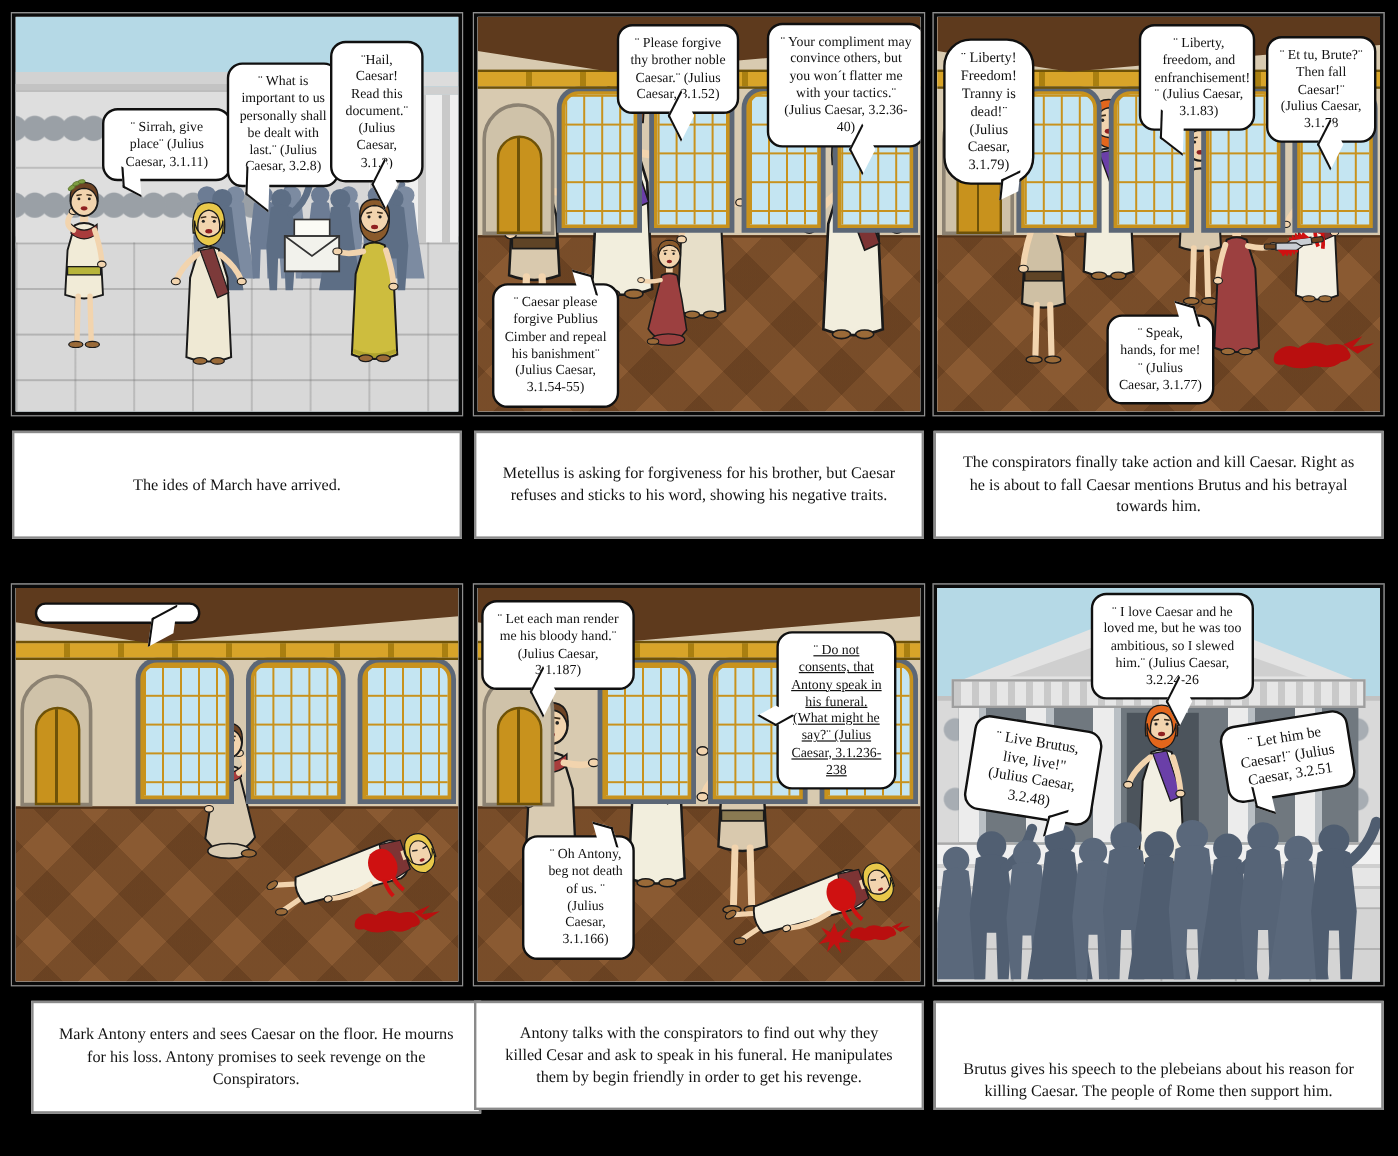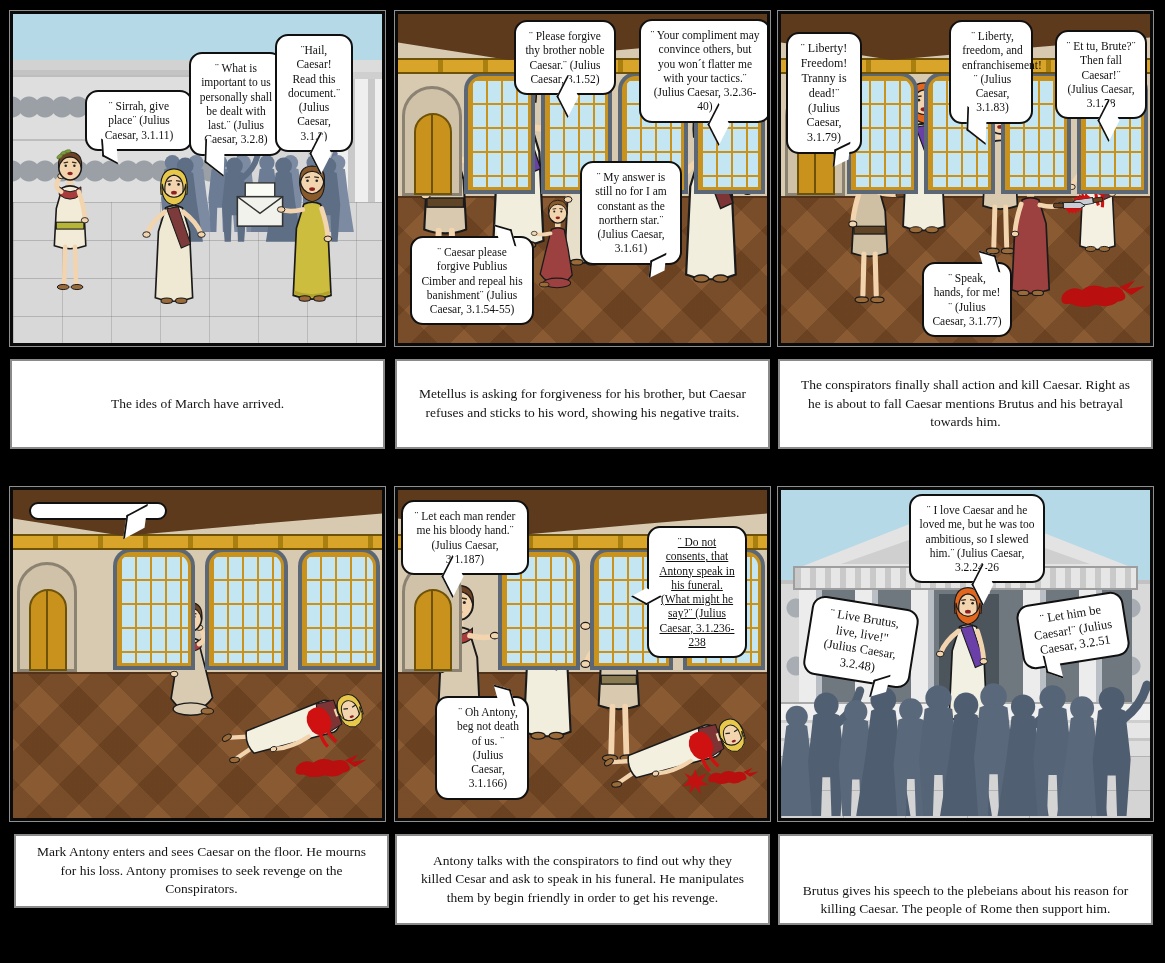--- a/index.html
+++ b/index.html
@@ -341,25 +341,21 @@
         </g>
       </svg>
     <div class="bubble" style="left:116px;top:6px;width:102px;">
       <span>¨ Please forgive thy brother noble Caesar.¨ (Julius Caesar, 3.1.52)</span>
       <span class="tail tail-lg" style="bottom:-15px;left:40px;transform:rotate(45deg) skew(18deg,18deg);"></span>
     </div>
     <div class="bubble" style="left:226px;top:5px;width:132px;margin-left:15px;">
       <span>¨ Your compliment may convince others, but  you won´t flatter me with your tactics.¨ (Julius Caesar, 3.2.36-40)</span>
       <span class="tail tail-lg" style="bottom:-15px;left:66px;transform:rotate(45deg) skew(18deg,18deg);"></span>
     </div>
-    <div class="bubble" style="left:182px;top:147px;width:102px;">
-      <span>¨ My answer is still no for I am constant as the northern star.¨ (Julius Caesar, 3.1.61)</span>
-      <span class="tail" style="bottom:-11px;right:14px;transform:rotate(80deg) skew(16deg,16deg);"></span>
-    </div>
-    <div class="bubble" style="left:12px;top:222px;width:124px;">
+    <div class="bubble" style="left:12px;top:222px;width:106px;">
       <span>¨ Caesar please forgive Publius Cimber and repeal his banishment¨ (Julius Caesar, 3.1.54-55)</span>
       <span class="tail" style="top:-11px;right:18px;transform:rotate(180deg) skew(16deg,16deg);"></span>
     </div>
   </div>
 
   <div class="cell hall" style="left:778px;top:11px;">
     <div class="scene">
       <div class="wall"></div>
       <div class="winrow">
         <div class="win"></div>
@@ -487,25 +483,25 @@
         <g transform="translate(288,195) rotate(0)">
           <rect x="-11" y="-2.2" width="10" height="4.4" rx="1.5" fill="#6e4520" stroke="#222" stroke-width="1"></rect>
           <polygon points="-1,-3 16,-3.2 21,0 16,3.2 -1,3" fill="#c9ced4" stroke="#222" stroke-width="1"></polygon>
           <path d="M0,2.6 L18,2.8 q-1,5 -2.6,.6 q-.6,6.5 -2.6,.8 q-1,7.5 -3,1 q-1.4,5.5 -3,.6 q-2,4.5 -3,.4 Z" fill="#cf1111"></path>
         </g>
         <g transform="translate(286,278) scale(1)" fill="#b90f0f">
           <path d="M0,8 q8,-10 20,-5 q10,-8 24,-2 q14,-4 18,4 q6,8 -6,10 q-8,7 -22,3 q-14,5 -26,-1 q-12,2 -8,-9"></path>
           <path d="M58,0 l16,-7 l-8,9 l18,-3 l-14,9 z"></path>
         </g>
       </svg>
-    <div class="bubble" style="left:5px;top:18px;width:76px;font-size:12px;">
+    <div class="bubble" style="left:5px;top:18px;width:76px;font-size:12px;border-radius:23px;">
       <span>¨ Liberty! Freedom! Tranny is dead!¨ (Julius Caesar, 3.1.79)</span>
       <span class="tail" style="bottom:-11px;right:10px;transform:rotate(80deg) skew(16deg,16deg);"></span>
     </div>
-    <div class="bubble" style="left:168px;top:6px;width:84px;padding-left:11px;">
+    <div class="bubble" style="left:168px;top:6px;width:97px;padding-left:11px;">
       <span>¨ Liberty, freedom, and enfranchisement!¨ (Julius Caesar, 3.1.83)</span>
       <span class="tail tail-lg" style="bottom:-15px;left:14px;transform:rotate(20deg) skew(18deg,18deg);"></span>
     </div>
     <div class="bubble" style="left:274px;top:16px;width:92px;">
       <span>¨ Et tu, Brute?¨ Then fall Caesar!¨ (Julius Caesar, 3.1.78</span>
       <span class="tail tail-lg" style="bottom:-15px;left:40px;transform:rotate(45deg) skew(18deg,18deg);"></span>
     </div>
     <div class="bubble" style="left:141px;top:248px;width:90px;">
       <span>¨ Speak, hands, for me!¨ (Julius Caesar, 3.1.77)</span>
       <span class="tail" style="top:-11px;right:12px;transform:rotate(180deg) skew(16deg,16deg);"></span>
@@ -786,23 +782,23 @@
     </div>
   </div>
 
   <div class="cap" style="left:10px;top:359px;">
     <span>The ides of March have arrived.</span>
   </div>
   <div class="cap" style="left:395px;top:359px;align-items:center;">
     <span>Metellus is asking for forgiveness for his brother, but Caesar refuses and sticks to his word, showing his negative traits.</span>
   </div>
   <div class="cap" style="left:778px;top:359px;">
-    <span>The conspirators finally shall action and kill Caesar. Right as he is about to fall Caesar mentions Brutus and his betrayal towards him.</span>
-  </div>
-  <div class="cap" style="left:14px;top:834px;height:74px;">
+    <span>The conspirators finally take action and kill Caesar. Right as he is about to fall Caesar mentions Brutus and his betrayal towards him.</span>
+  </div>
+  <div class="cap" style="left:26px;top:834px;height:94px;">
     <span>Mark Antony enters and sees Caesar on the floor. He mourns for his loss. Antony promises to seek revenge on the Conspirators.</span>
   </div>
   <div class="cap" style="left:395px;top:834px;height:91px;">
     <span>Antony talks with the conspirators to find out why they killed Cesar and ask to speak in his funeral. He manipulates them by begin friendly in order to get his revenge.</span>
   </div>
   <div class="cap" style="left:778px;top:834px;height:91px;align-items:flex-end;">
     <span>Brutus gives his speech to the plebeians about his reason for killing Caesar. The people of Rome then support him.</span>
   </div>
 
 </div>

